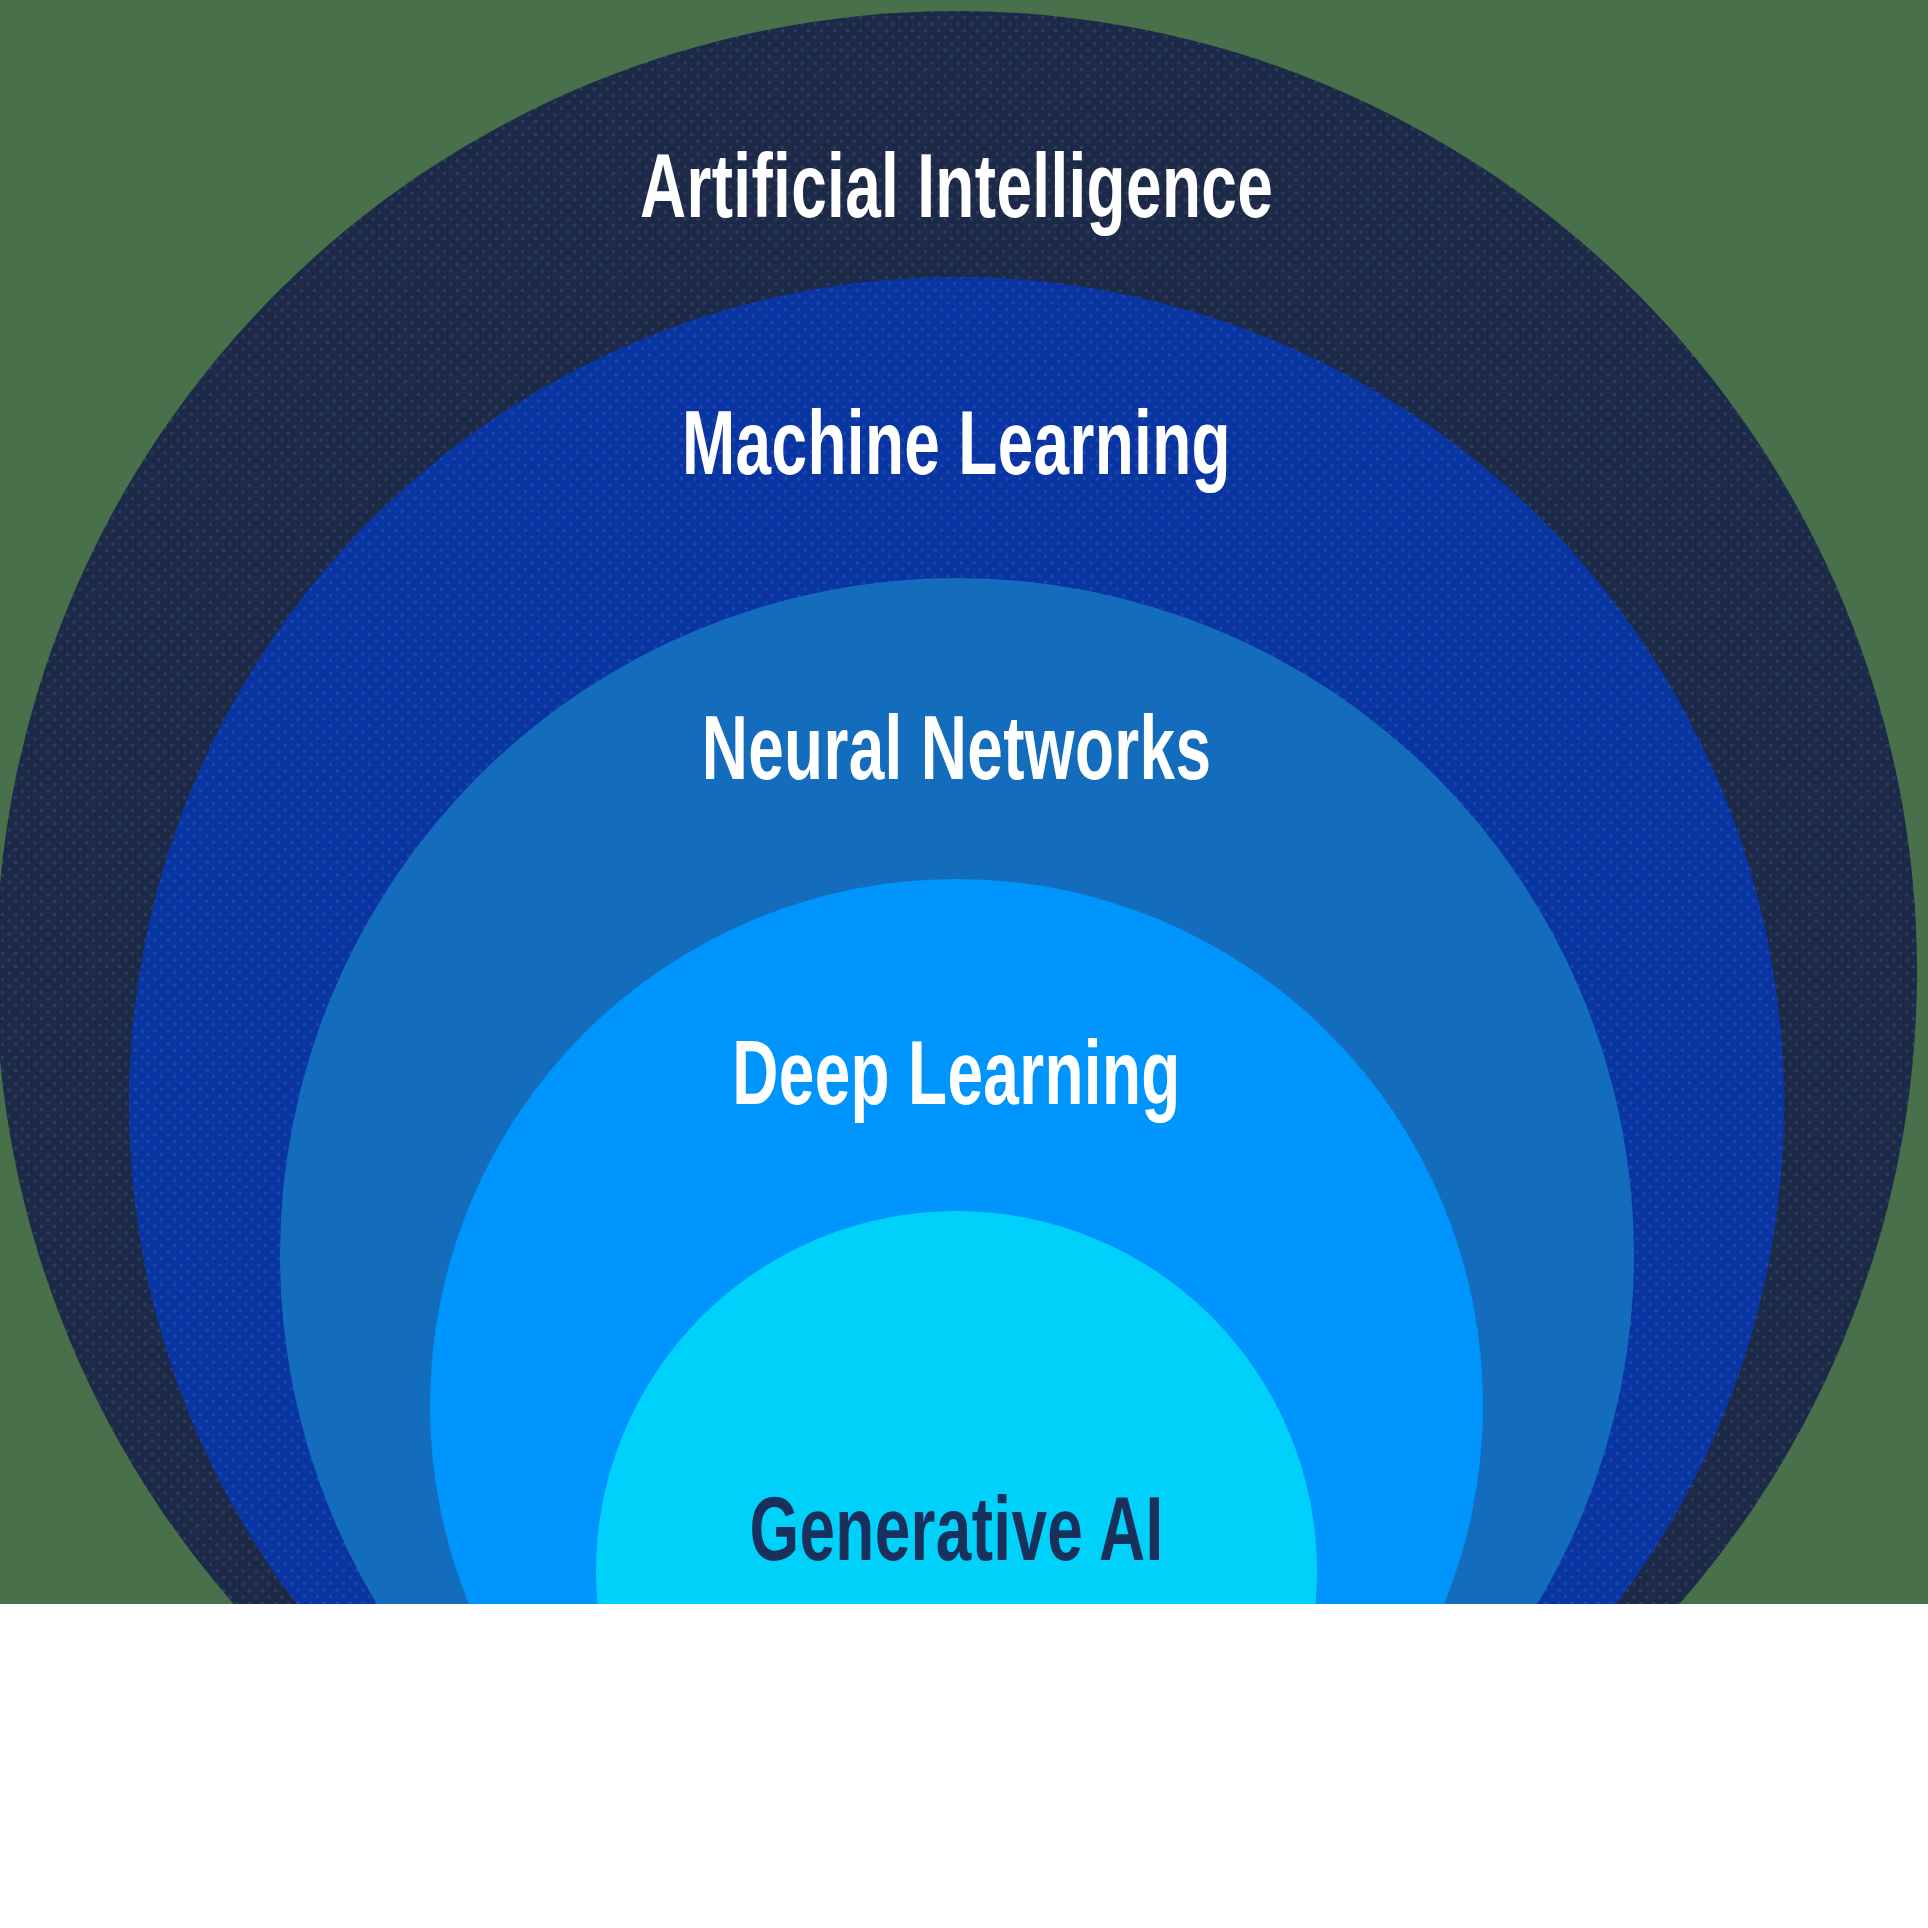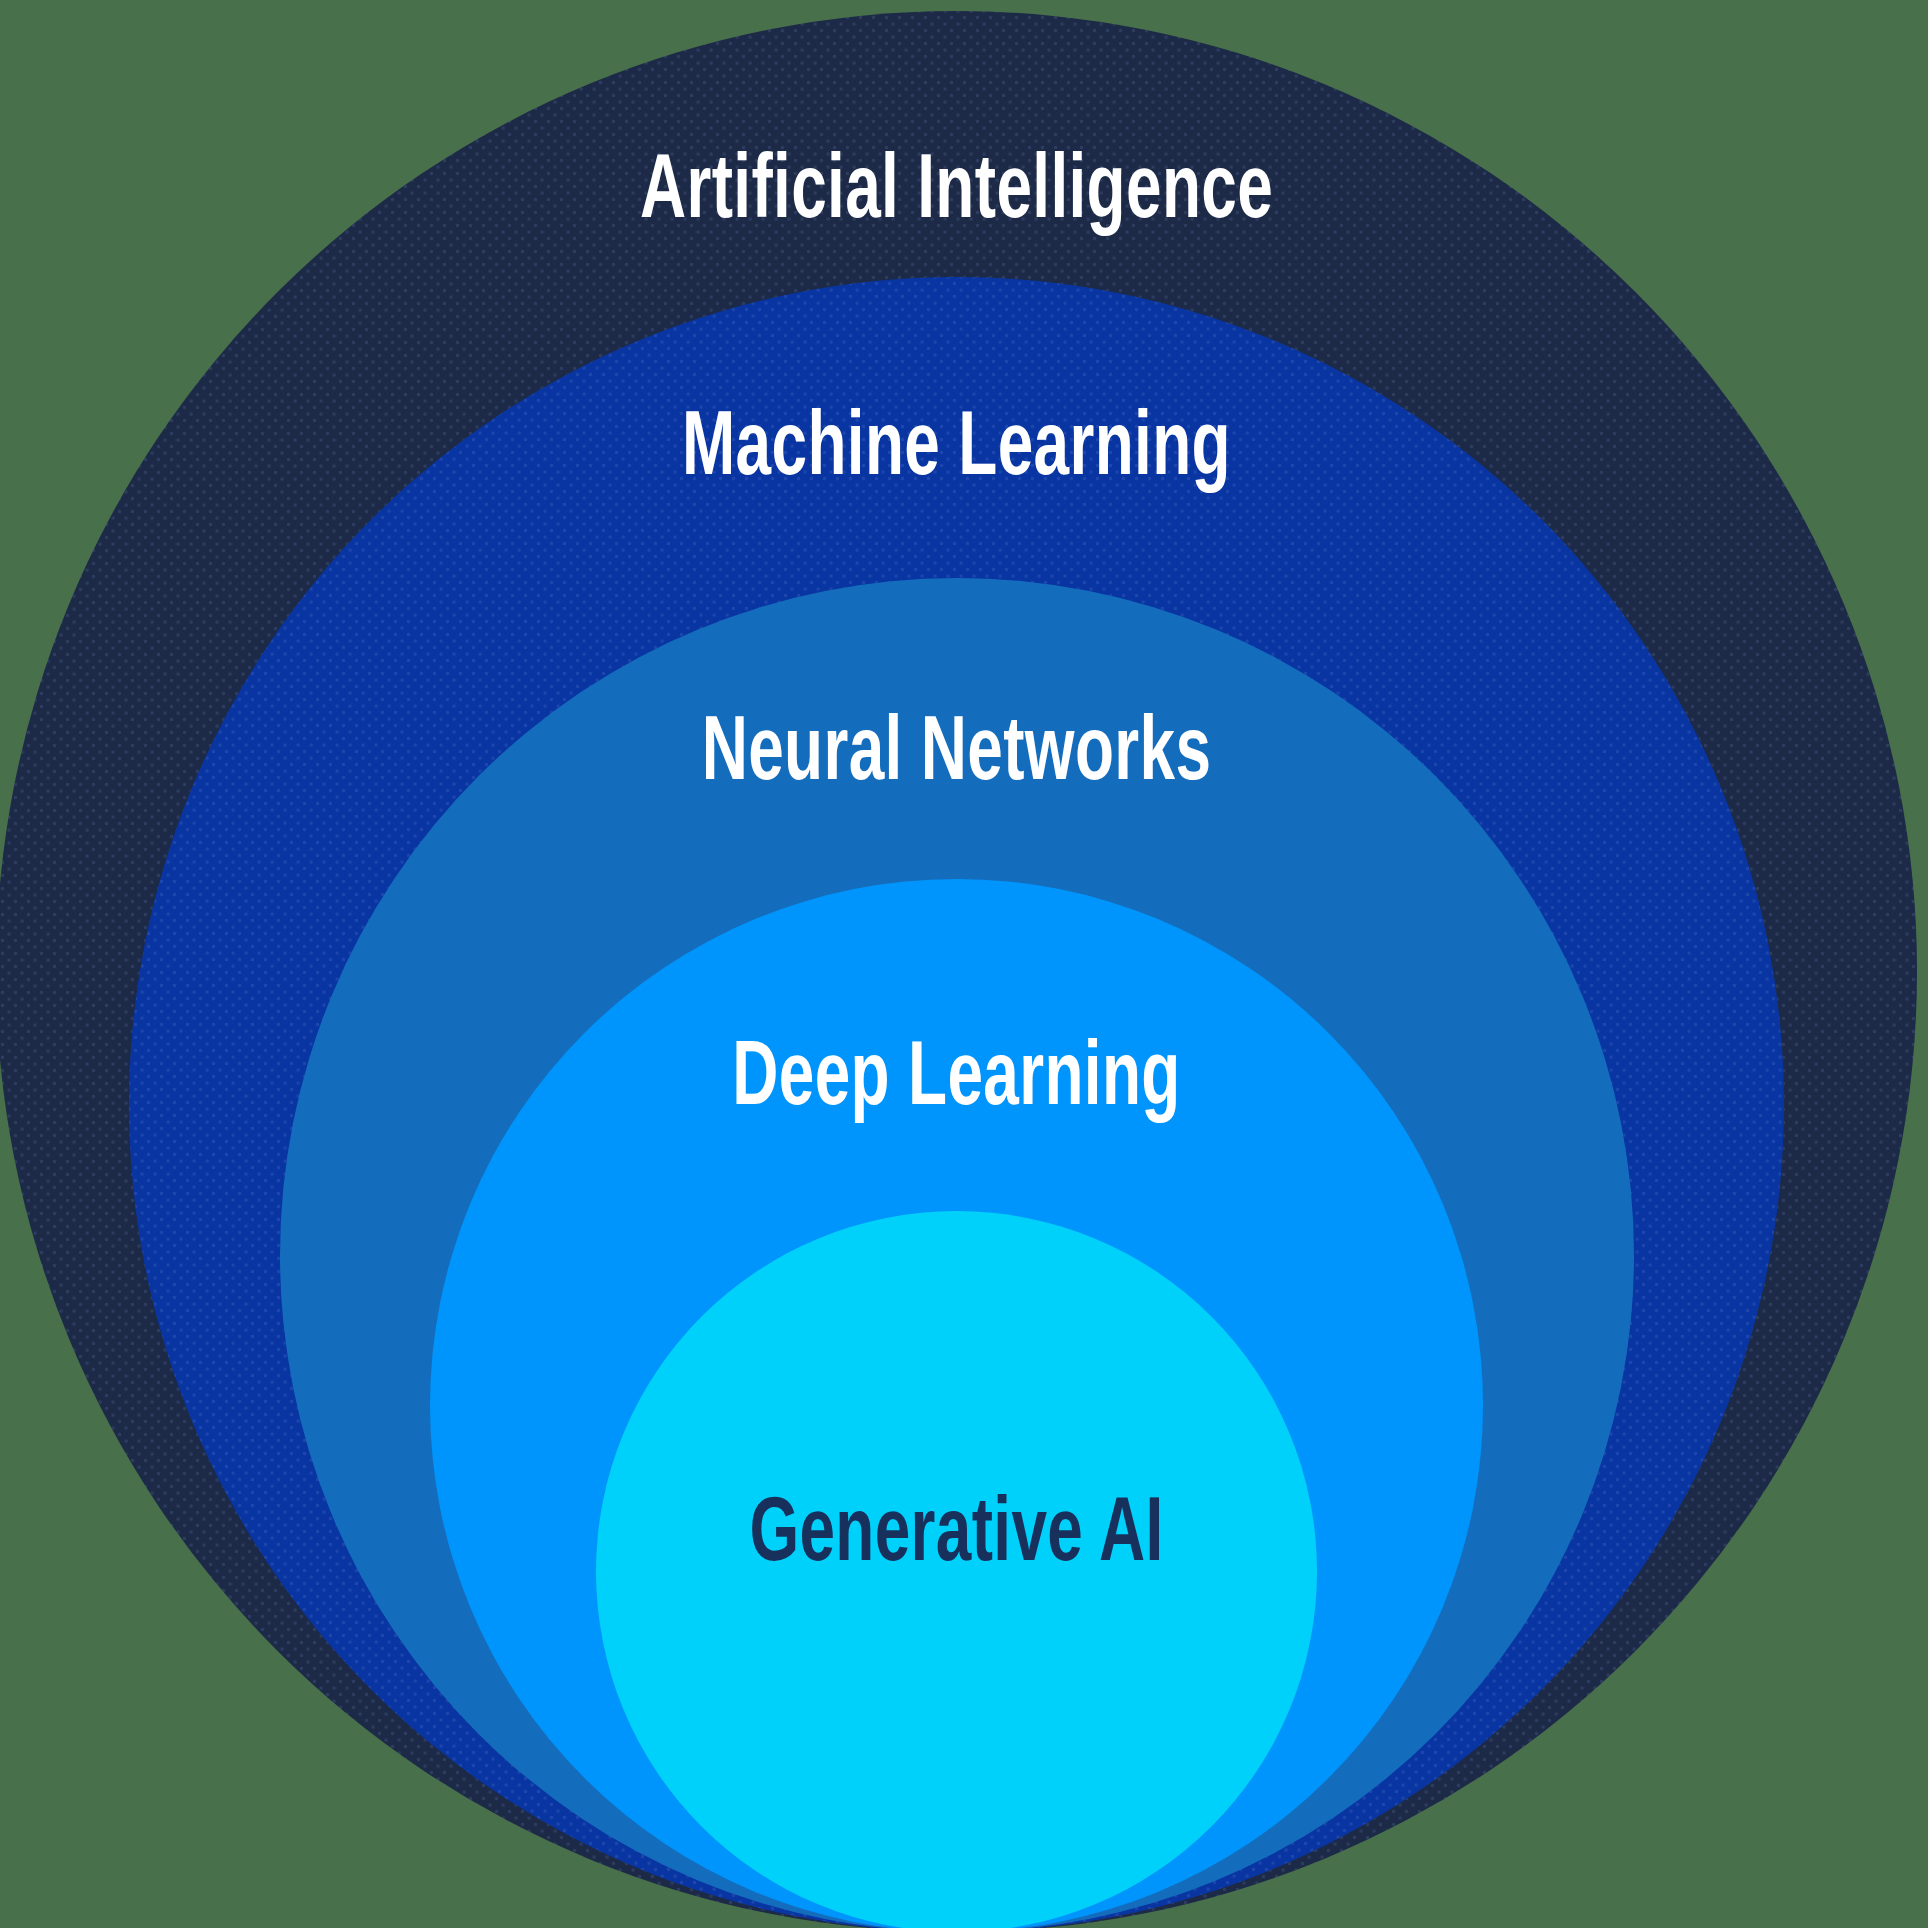--- a/index.html
+++ b/index.html
@@ -2,21 +2,21 @@
 <html style="font-size:15px"><head>
 <meta charset="utf-8">
 <style>
   html, body {
     margin: 0;
     padding: 0;
   }
   #canvas {
     position: relative;
     width: 1928px;
-    height: 1928px;
+    height: 1604px;
     overflow: hidden;
     font-family: "Liberation Sans", "DejaVu Sans", sans-serif;
   }
   .circle {
     position: absolute;
     border-radius: 50%;
   }
   
   .circle.textured {
     background-image:

